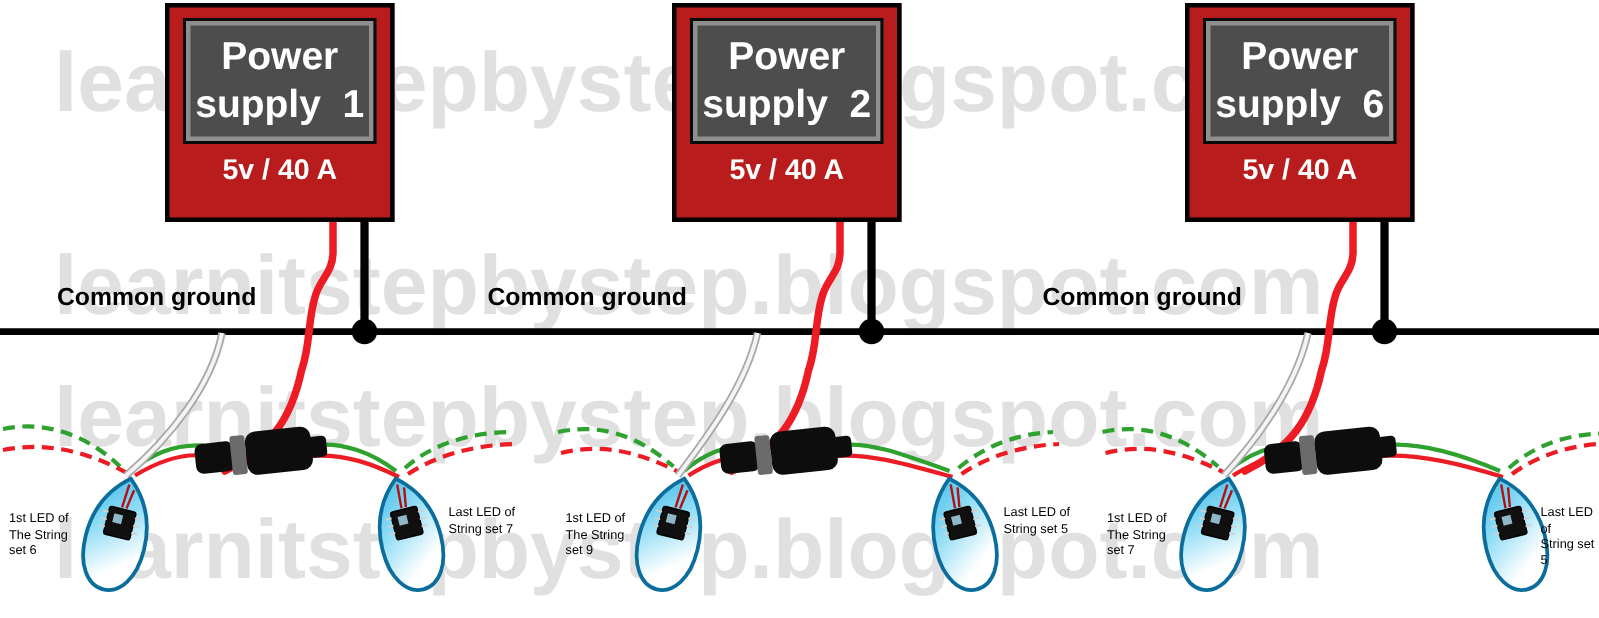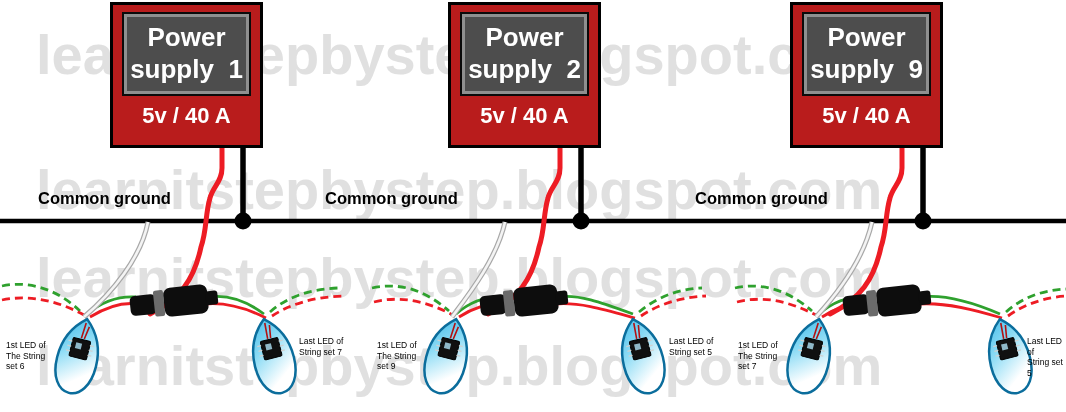--- a/index.html
+++ b/index.html
@@ -23,21 +23,21 @@
 
   
   .ps-box{position:absolute;top:2px;width:153px;height:146px;background:#b91c1c;
           border:3px solid #000;box-sizing:border-box;z-index:3;}
   .ps-1{left:110px}.ps-2{left:448px}.ps-3{left:790px}
   .ps-panel{margin:7px 9px 0;height:84px;background:#4d4d4d;border:2px solid #0a0a0a;
             box-shadow:inset 0 0 0 3px #8f8f8f;color:#fff;font-size:26px;font-weight:bold;
             text-align:center;display:flex;flex-direction:column;justify-content:center;
             line-height:1.22;box-sizing:border-box;}
   .ps-line{white-space:pre;}
-  .ps-rating{margin-top:7px;text-align:center;color:#fff;font-size:22px;font-weight:bold;}
+  .ps-rating{margin-top:7px;text-align:center;color:#fff;font-size:19px;font-weight:bold;}
 
   
   .cg-label{position:absolute;top:189px;font-size:16.5px;font-weight:bold;color:#000;z-index:3;}
   .cg-1{left:38px}.cg-2{left:325px}.cg-3{left:695px}
 
   
   .led-label{position:absolute;font-size:8.5px;line-height:1.25;color:#000;z-index:3;}
   .lbl-0{left:6px;top:340px}
   .lbl-1{left:299px;top:336px}
   .lbl-2{left:377px;top:340px}
@@ -157,21 +157,21 @@
     <div class="ps-panel">
       <div class="ps-line">Power</div>
       <div class="ps-line">supply  2</div>
     </div>
     <div class="ps-rating">5v / 40 A</div>
   </div>
 
   <div class="ps-box ps-3">
     <div class="ps-panel">
       <div class="ps-line">Power</div>
-      <div class="ps-line">supply  9</div>
+      <div class="ps-line">supply  6</div>
     </div>
     <div class="ps-rating">5v / 40 A</div>
   </div>
 
   <div class="cg-label cg-1">Common ground</div>
   <div class="cg-label cg-2">Common ground</div>
   <div class="cg-label cg-3">Common ground</div>
 
   <div class="led-label lbl-0">
     <div>1st LED of</div>

